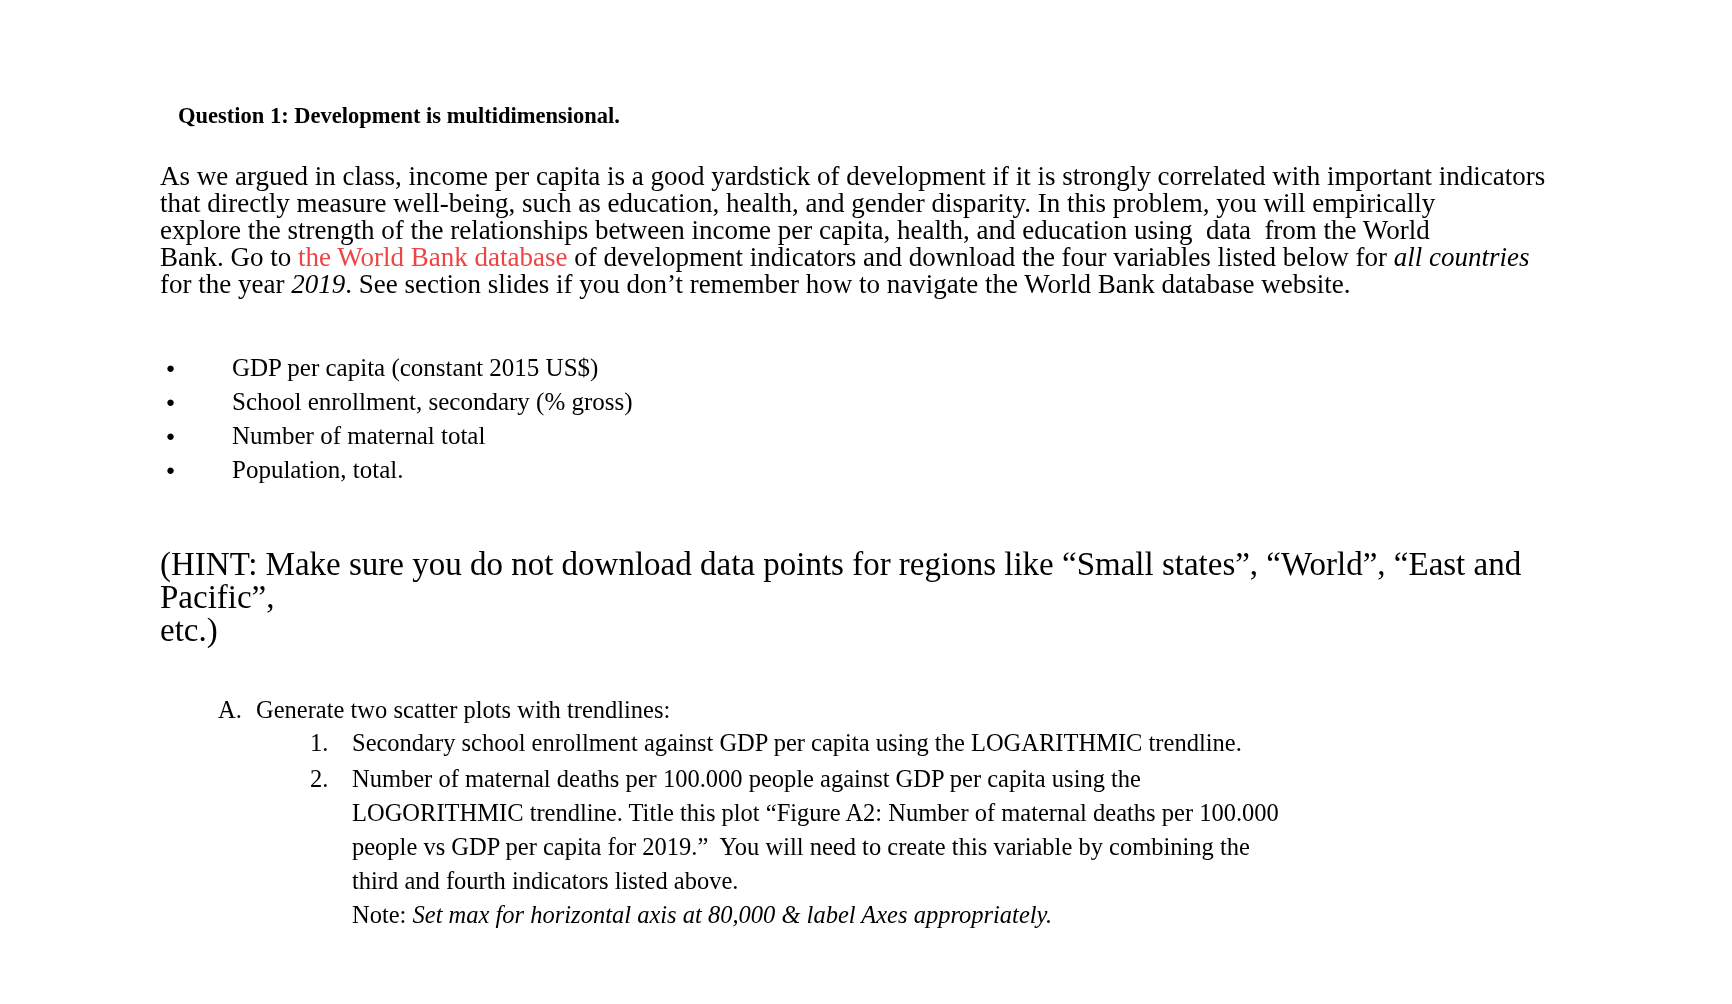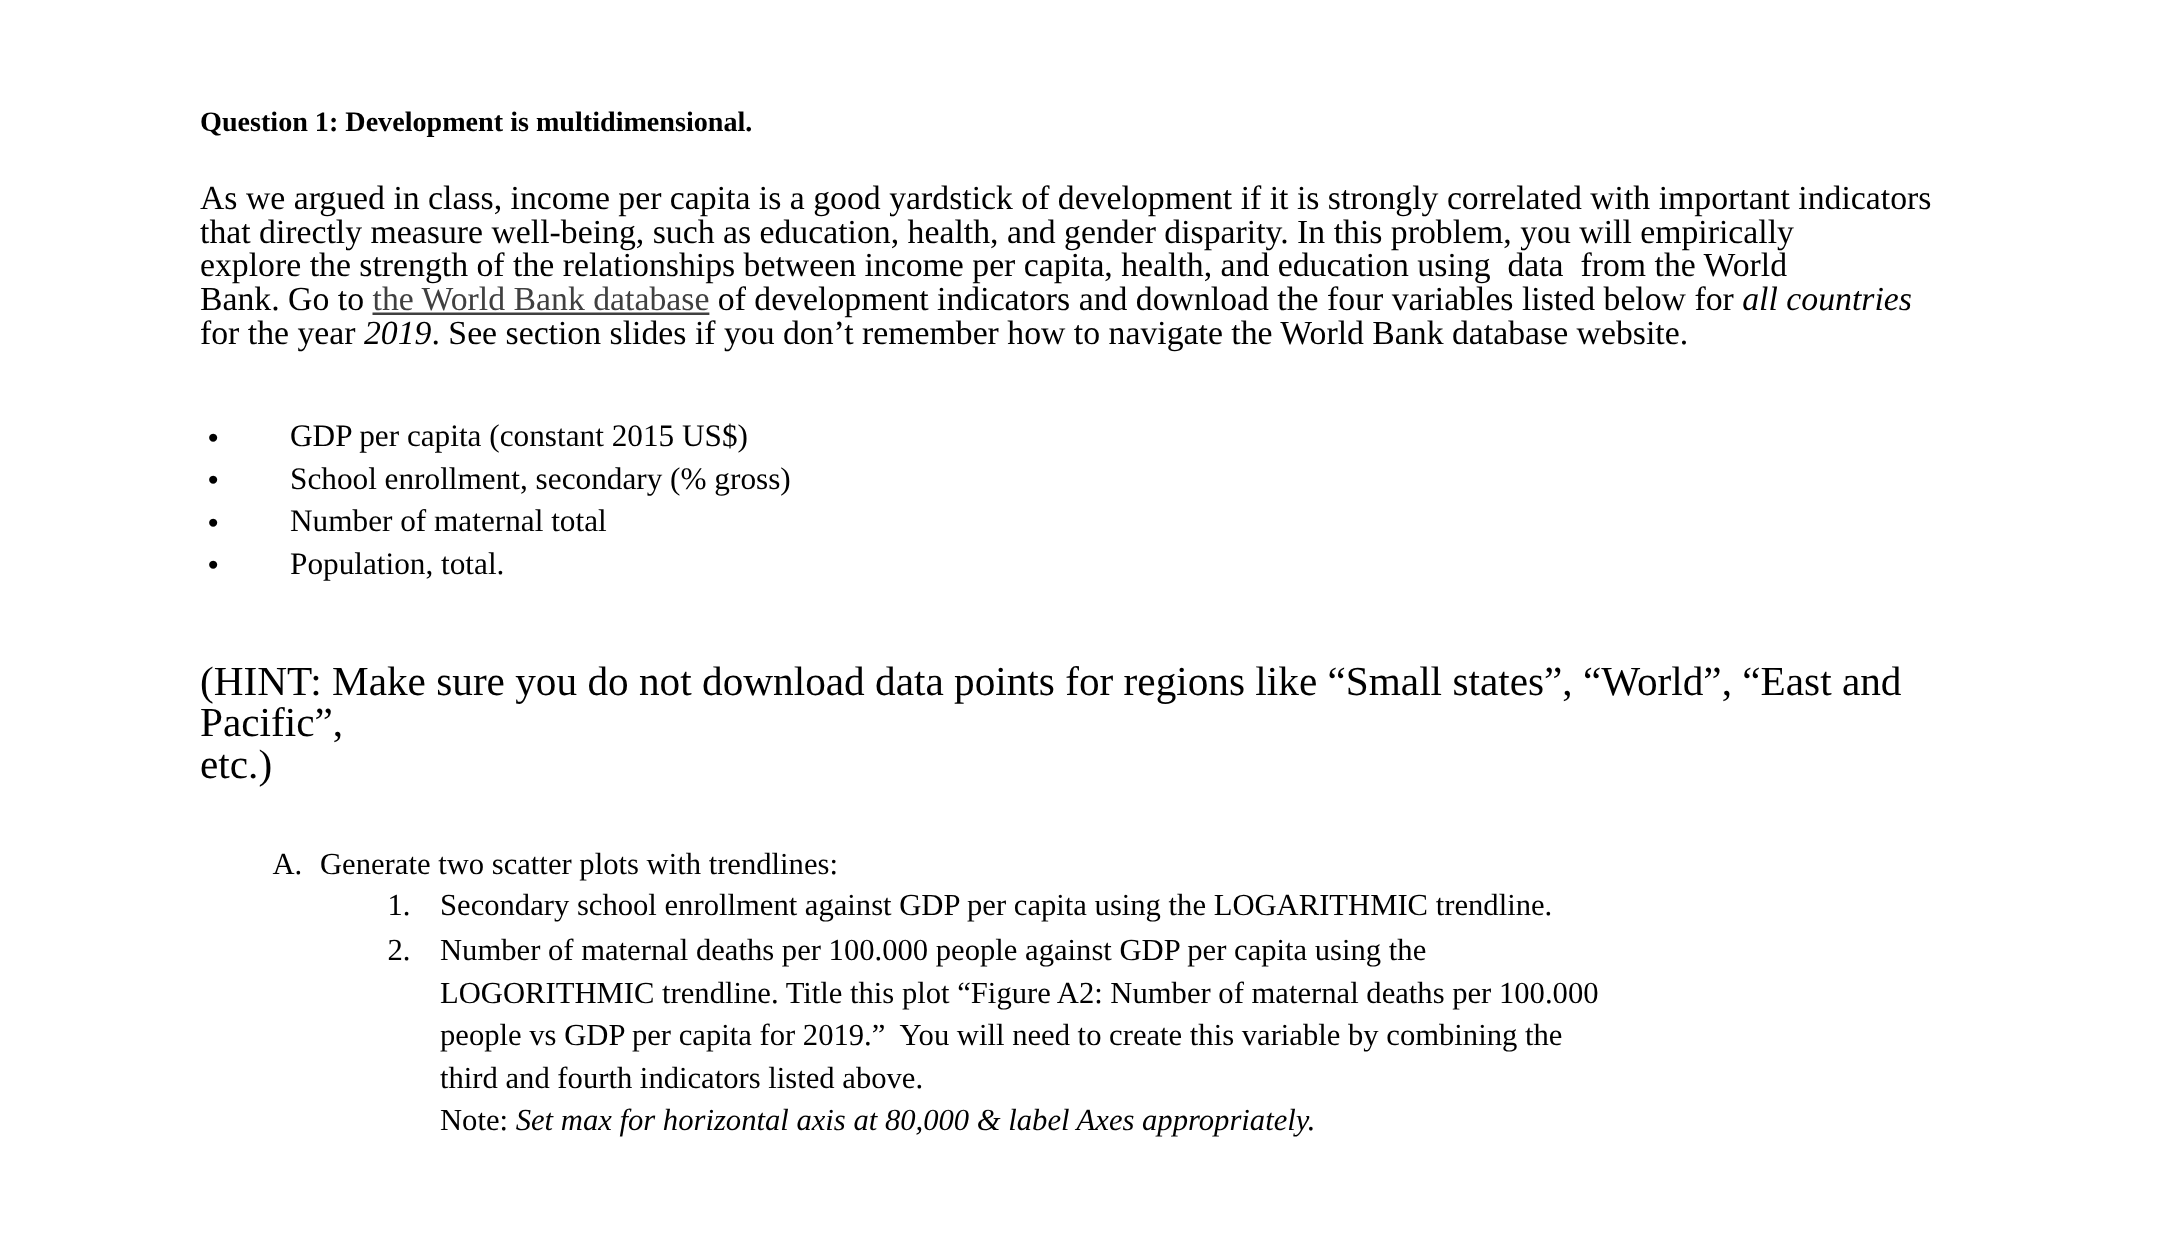--- a/index.html
+++ b/index.html
@@ -14,34 +14,33 @@
   .page {
     box-sizing: border-box;
     width: 1732px;
     height: 1004px;
     padding: 85px 60px 0 160px;
   }
   .heading {
     font-size: 22.5px;
     font-weight: bold;
     line-height: 26px;
-    margin: 0;
+    margin: 18px;
     white-space: pre-wrap;
   }
   .para {
     font-size: 27px;
     line-height: 27px;
     margin: 34px 0 0 0;
     white-space: pre-wrap;
     max-width: 1460px;
   }
   .para em, .hint, .note-text { }
   a.link {
-    color: #404040;
-    text-decoration: underline;
+    color: #ef4444;
     cursor: pointer;
   }
   ul.bullets {
     list-style: none;
     margin: 53px 0 0 0;
     padding: 0;
     font-size: 25px;
   }
   ul.bullets li {
     display: flex;

